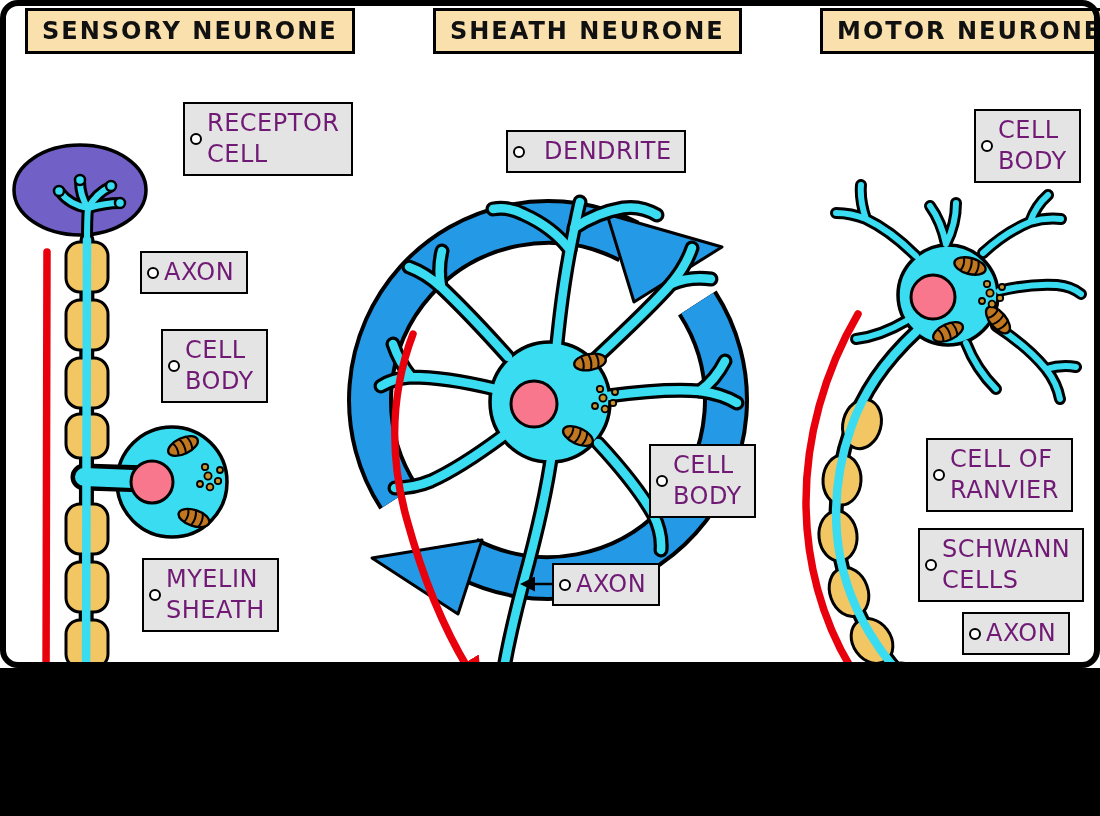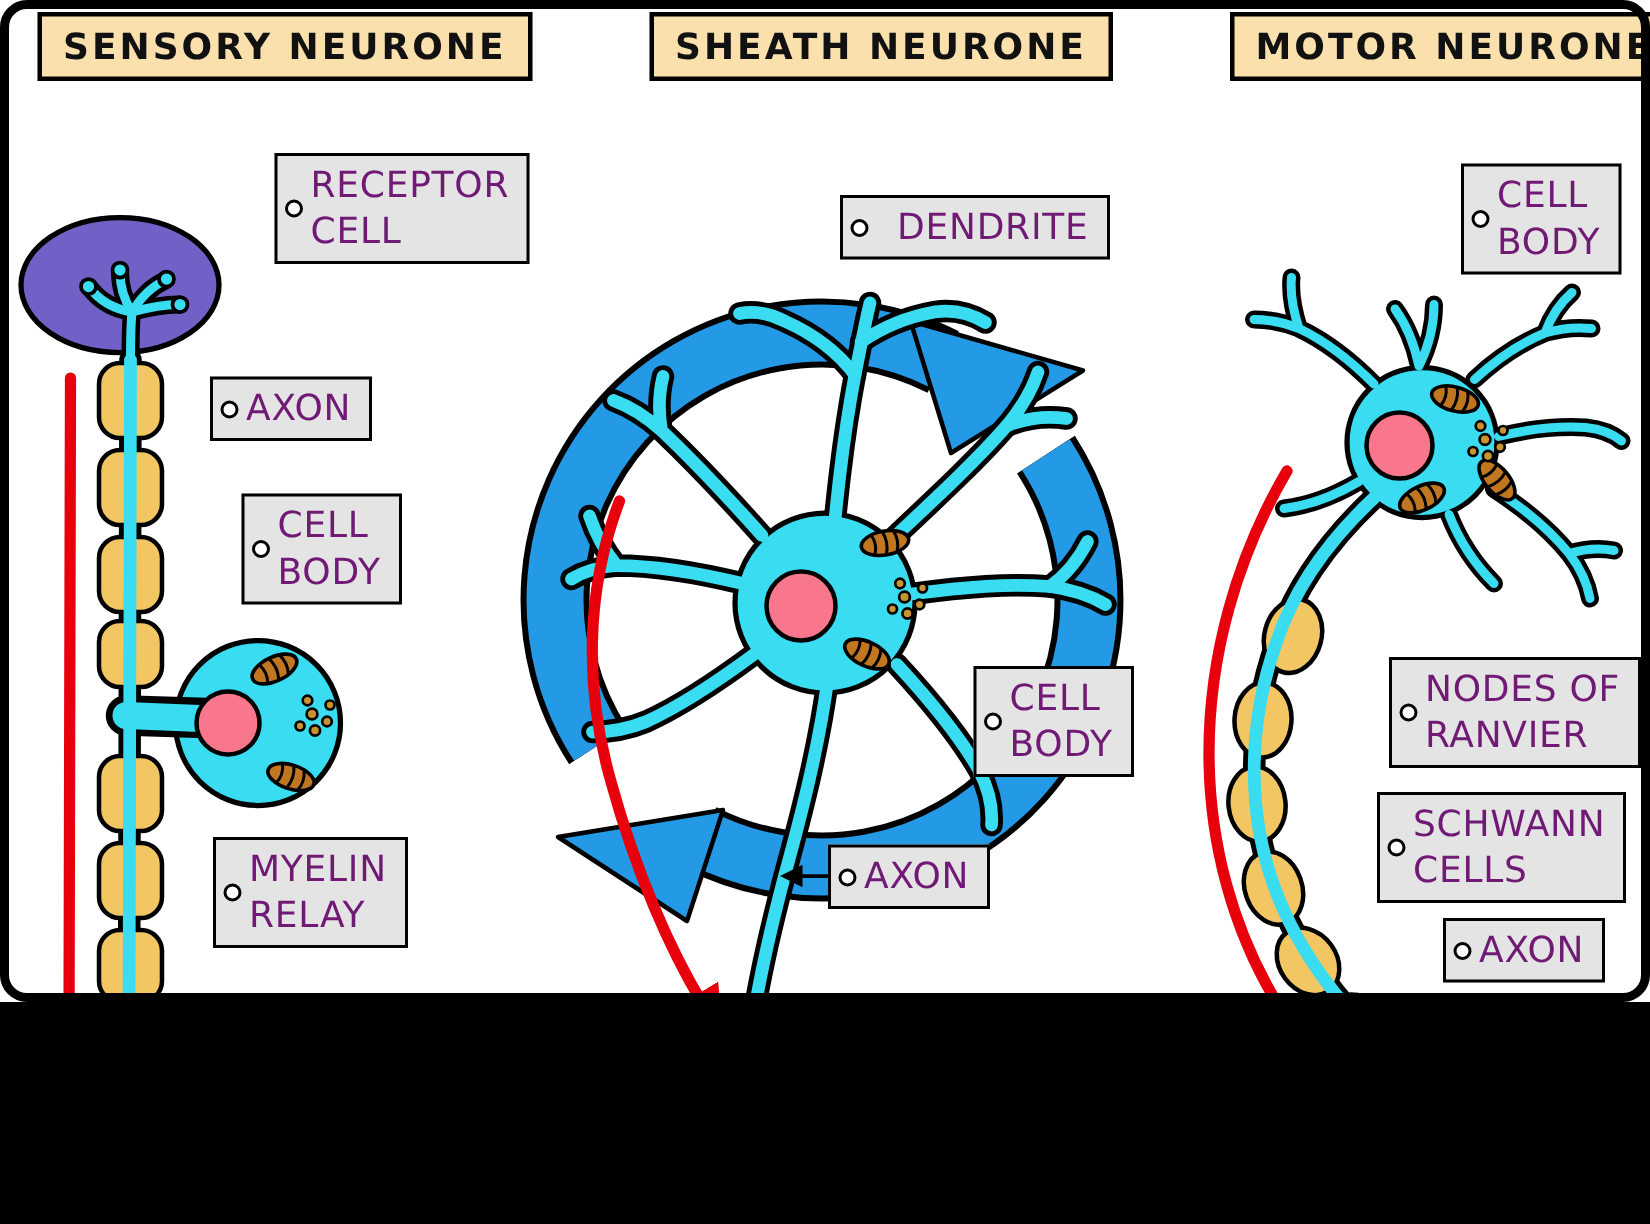--- a/index.html
+++ b/index.html
@@ -220,29 +220,29 @@
   <div class="title-box" style="left:25px; top:8px;">SENSORY NEURONE</div>
   <div class="title-box" style="left:433px; top:8px;">SHEATH NEURONE</div>
   <div class="title-box" style="left:820px; top:8px;">MOTOR NEURONE</div>
 
   <div class="tag" style="left:183px; top:102px;">RECEPTOR
 CELL</div>
   <div class="tag" style="left:140px; top:251px;">AXON</div>
   <div class="tag" style="left:161px; top:329px;">CELL
 BODY</div>
   <div class="tag" style="left:142px; top:558px;">MYELIN
-RELAY</div>
-
-  <div class="tag" style="left:560px; top:130px;padding-left:36px;">DENDRITE</div>
+SHEATH</div>
+
+  <div class="tag" style="left:506px; top:130px;padding-left:36px;">DENDRITE</div>
   <div class="tag" style="left:649px; top:444px;">CELL
 BODY</div>
   <div class="tag" style="left:552px; top:563px;">AXON</div>
 
   <div class="tag" style="left:974px; top:109px;">CELL
 BODY</div>
-  <div class="tag" style="left:926px; top:438px;">NODES OF
+  <div class="tag" style="left:926px; top:438px;">CELL OF
 RANVIER</div>
   <div class="tag" style="left:918px; top:528px;">SCHWANN
 CELLS</div>
   <div class="tag" style="left:962px; top:612px;">AXON</div>
 
   <div class="frame-border"></div>
 </div>
 
 </body></html>

